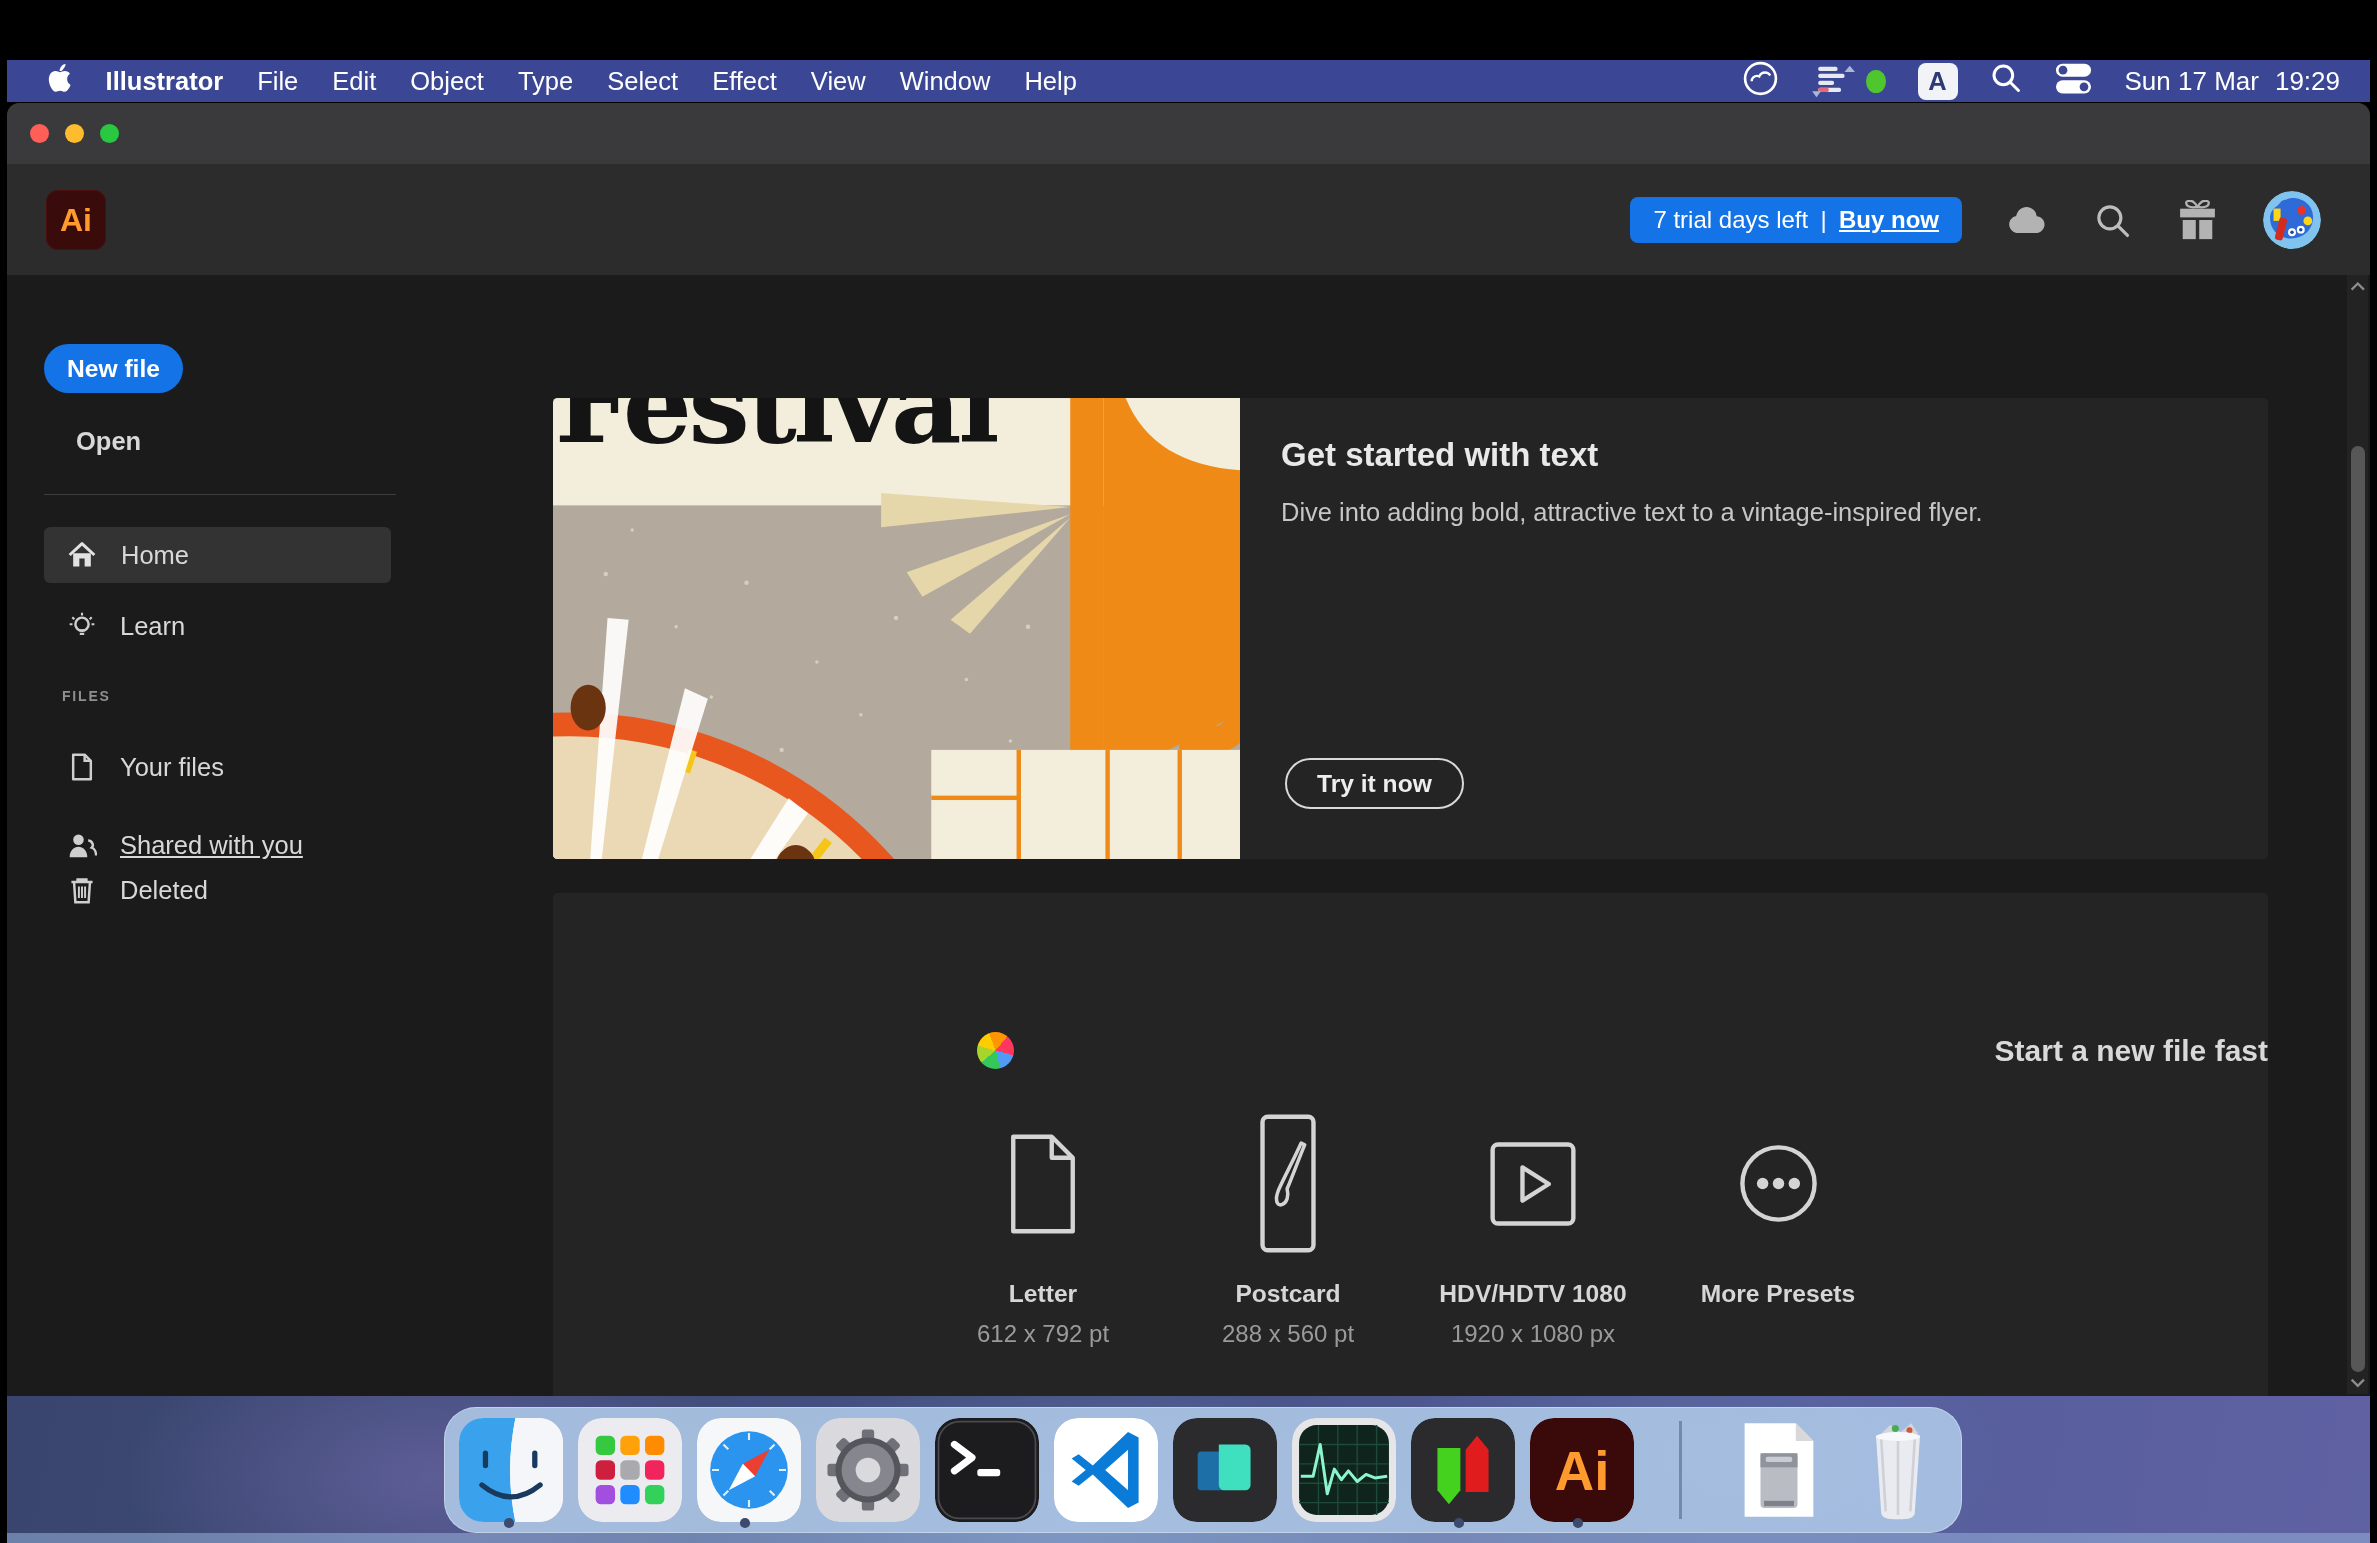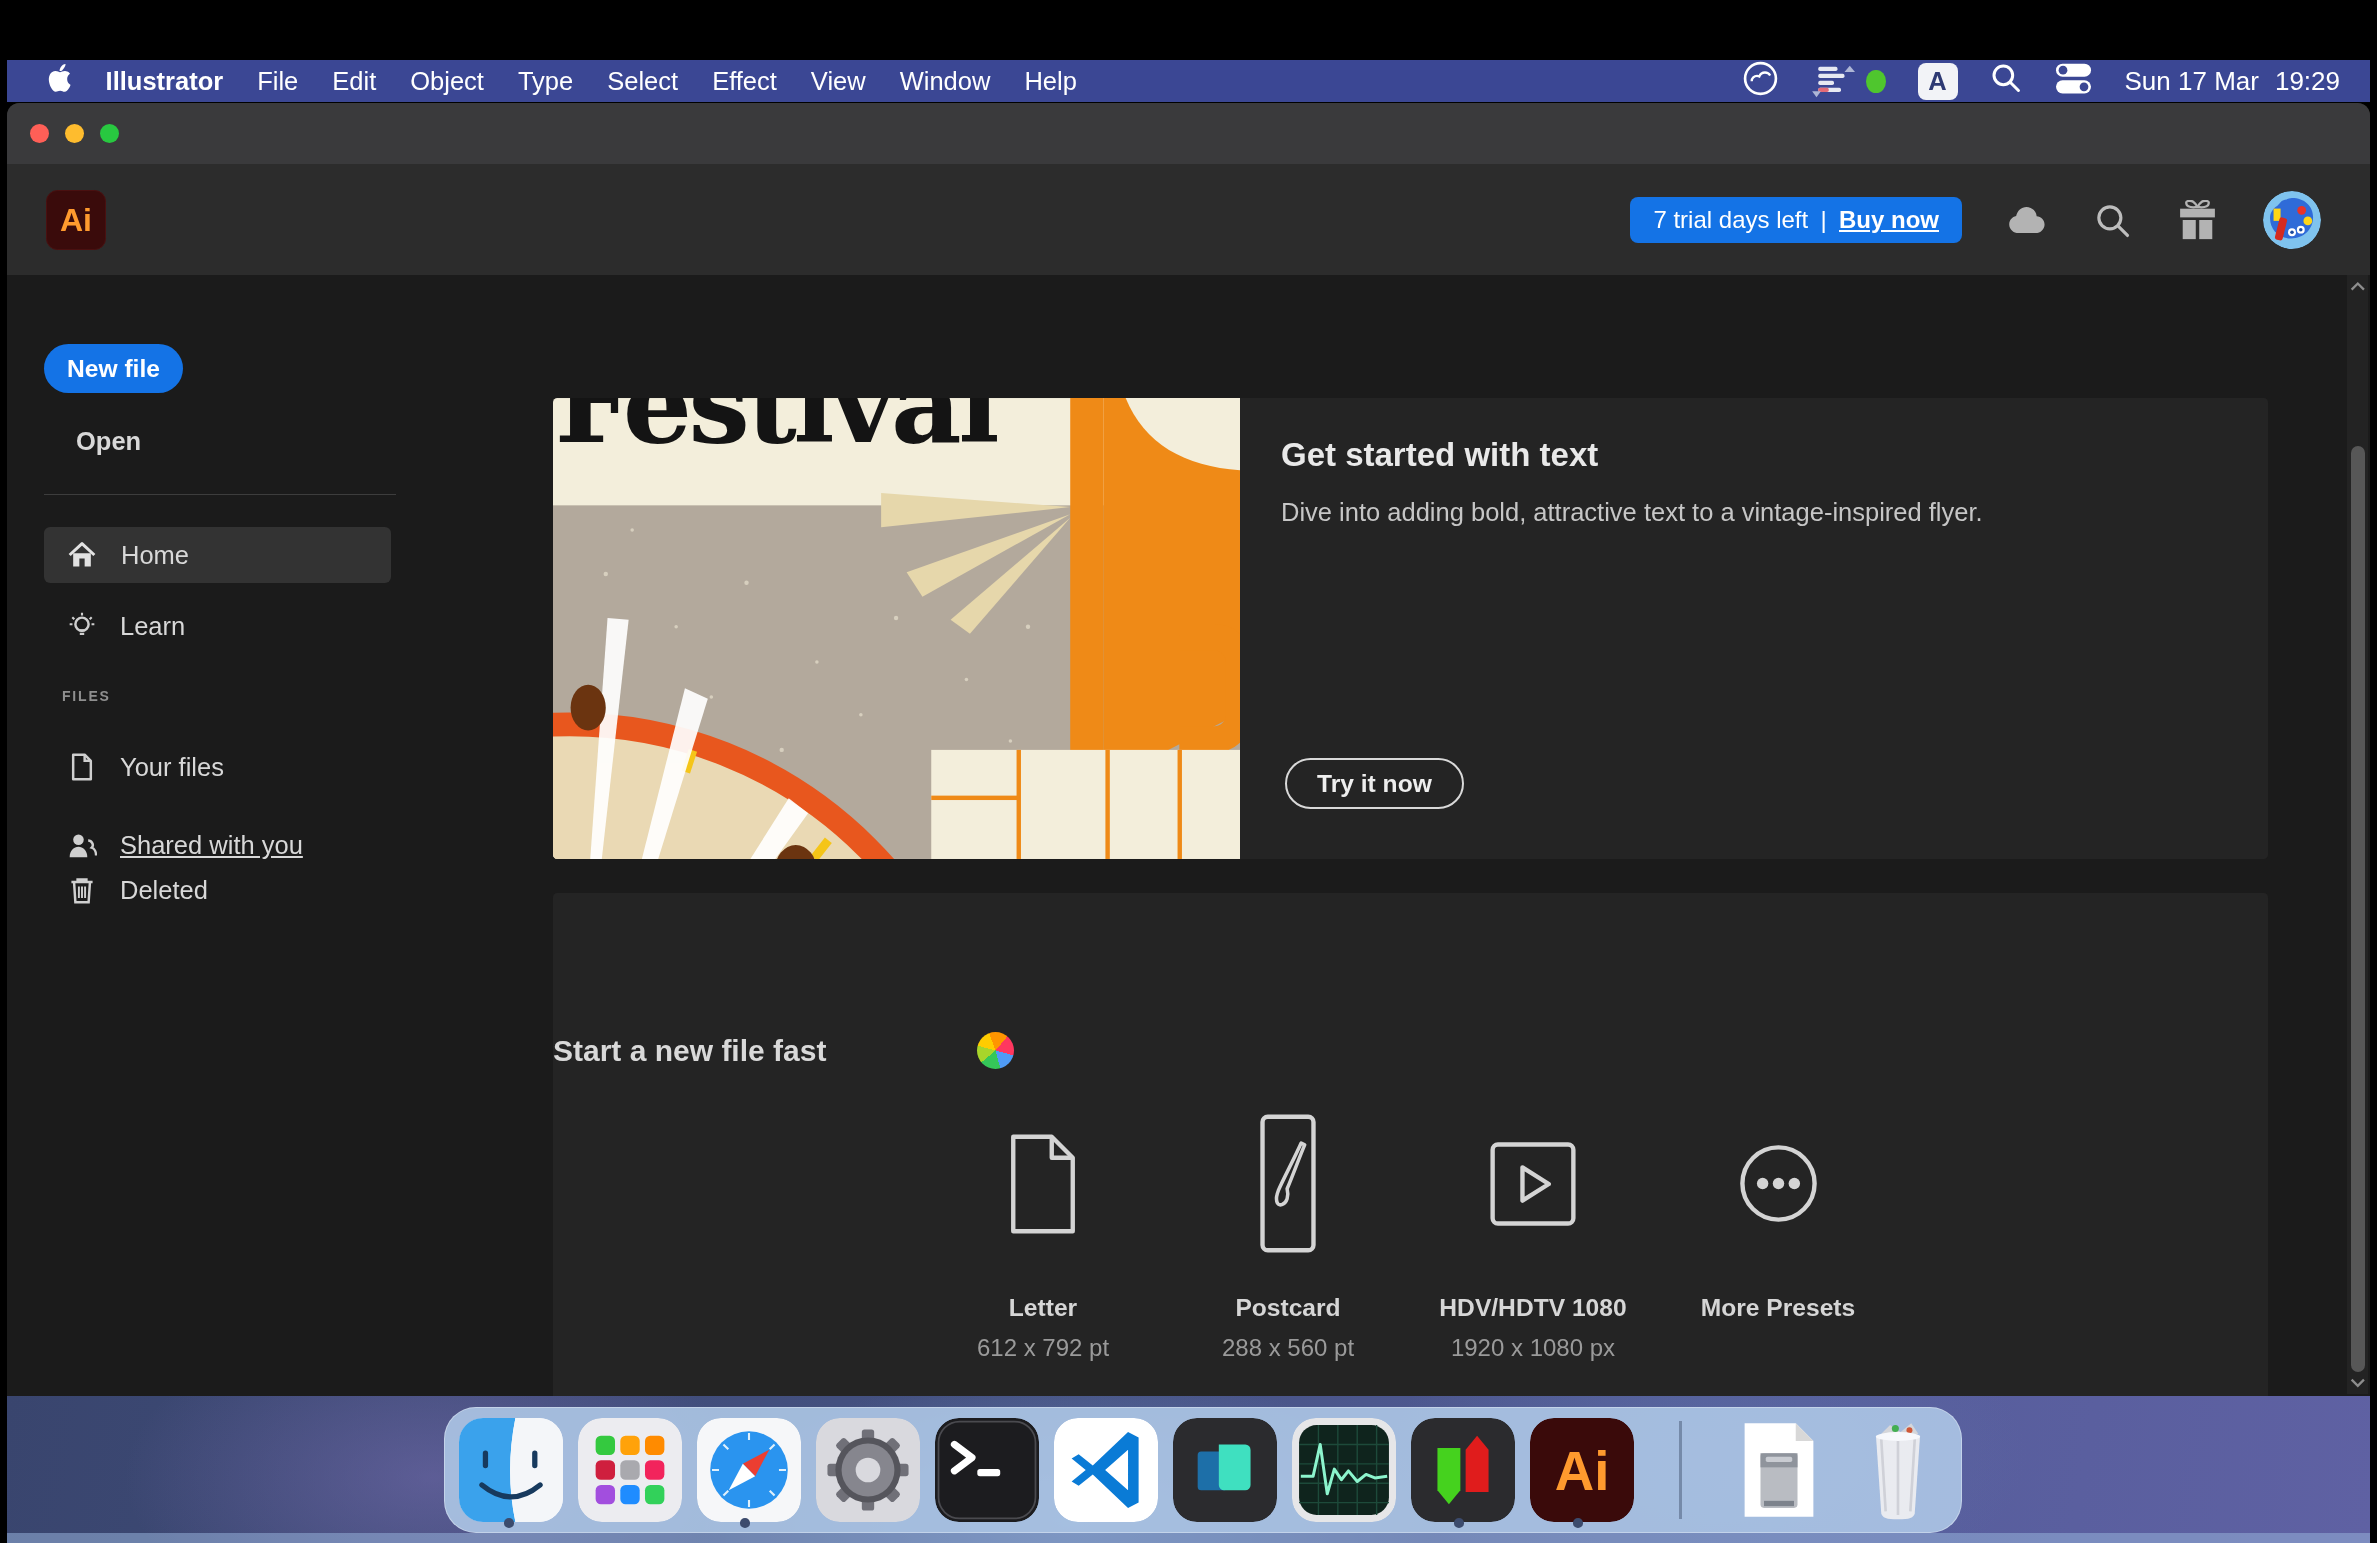--- a/index.html
+++ b/index.html
@@ -66,27 +66,27 @@
   .try-btn { position:absolute; left:732px; top:360px; height:51px; padding:0 30px;
     background:transparent; border:2.6px solid #d9d9d9; border-radius:26px; color:#eee;
     font-size:24.6px; font-weight:bold; cursor:pointer; font-family:inherit; }
 
   
   .fast-card { position:absolute; left:546px; top:618px; width:1715px; height:555px;
     background:#242424; border-radius:4.4px; }
   .pinwheel { position:absolute; left:424px; top:139px; width:37px; height:37px; border-radius:50%;
     background:conic-gradient(from -20deg,#ff9500 0 60deg,#ff375f 60deg 125deg,#4f9bf5 125deg 185deg,
       #35c759 185deg 250deg,#a8d52a 250deg 305deg,#ffcc00 305deg 360deg); }
-  .fast-title { position:absolute; left:0; top:141px; width:100%; text-align:left;
+  .fast-title { position:absolute; left:0; top:141px; width:100%; text-align:right;
     color:#d9d9d9; font-size:30px; font-weight:bold; }
   .presets { position:absolute; left:0; top:220px; width:100%; display:flex;
     justify-content:center; gap:43px; }
   .preset { width:202px; display:flex; flex-direction:column; align-items:center; cursor:pointer; }
   .preset .icn { height:141px; display:flex; align-items:center; justify-content:center; }
-  .preset .lbl { margin-top:40px; color:#d6d6d6; font-size:24.6px; font-weight:bold; }
+  .preset .lbl { margin-top:26px; color:#d6d6d6; font-size:24.6px; font-weight:bold; }
   .preset .dims { margin-top:12.3px; color:#9a9a9a; font-size:24px; min-height:26px; }
 
   
   .scroll-track { position:absolute; right:1.8px; top:172px; width:21px; bottom:1.8px; background:#232323; }
   .scroll-thumb { position:absolute; left:3.5px; top:171px; width:14px; height:926px;
     background:#575757; border-radius:7px; }
   .scroll-chev { position:absolute; left:1.8px; width:17.6px; height:12.3px; color:#8d8d8d; }
   .scroll-chev.up { top:5.3px; } .scroll-chev.down { bottom:5.3px; }
 
   

